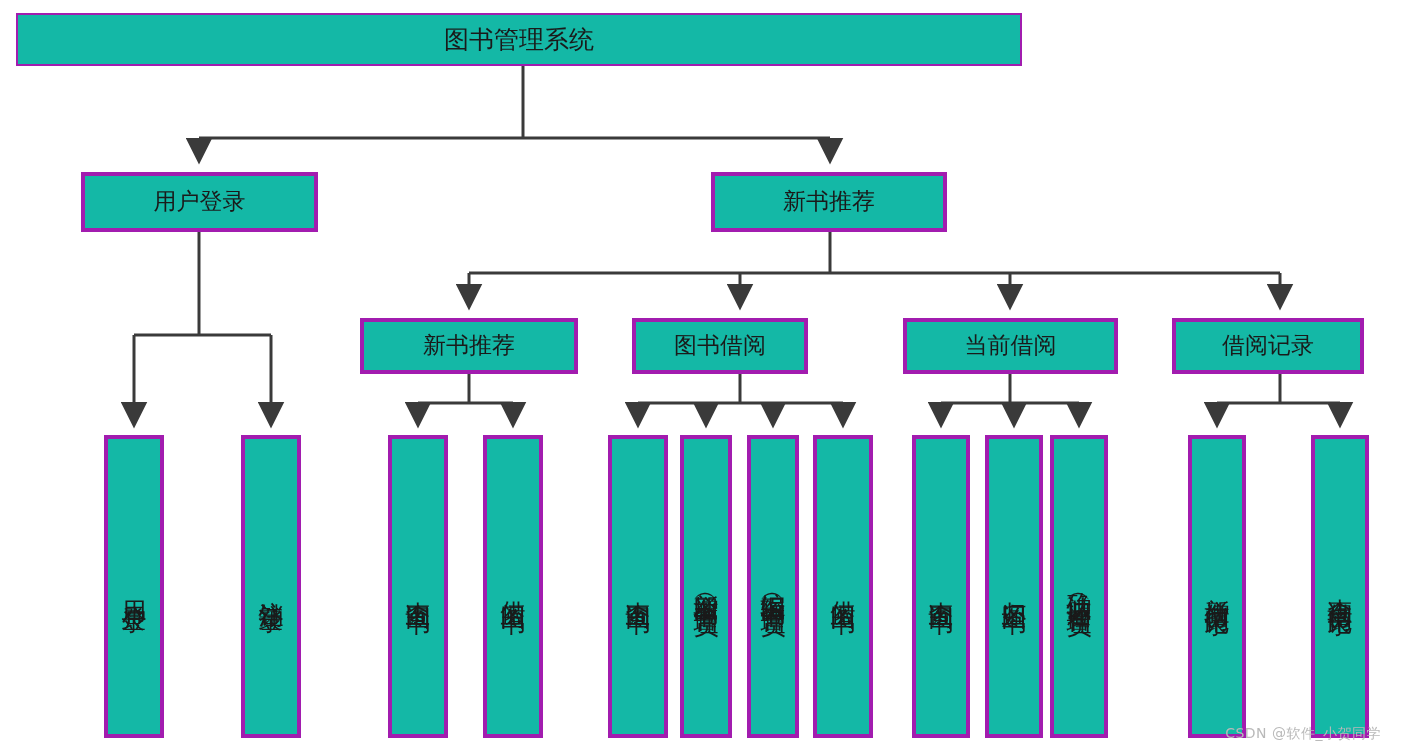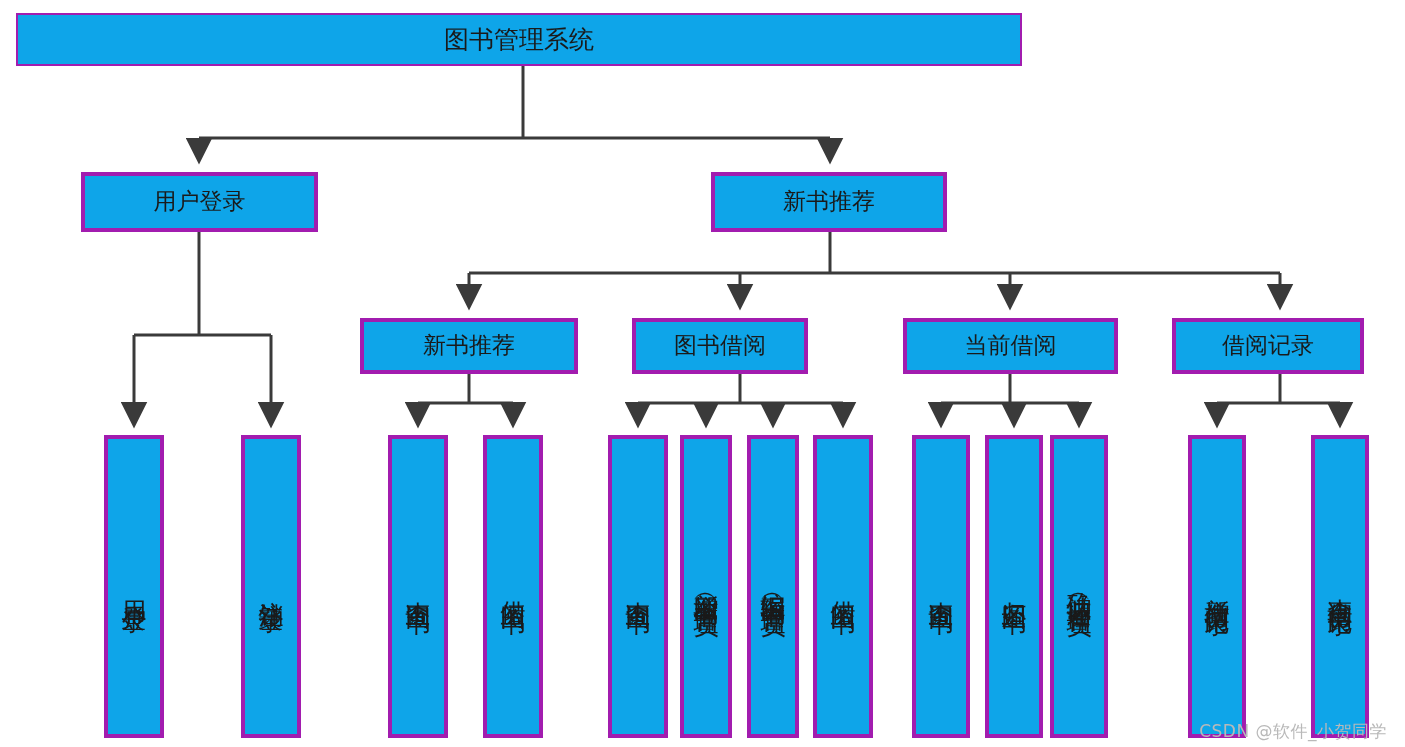--- a/index.html
+++ b/index.html
@@ -21,21 +21,21 @@
     position: absolute;
     left: 0;
     top: 0;
     width: 1405px;
     height: 747px;
     pointer-events: none;
   }
   .node {
     position: absolute;
     box-sizing: border-box;
-    background: #0ea5e9;
+    background: #14b8a6;
     border: 4px solid #a21caf;
     display: flex;
     align-items: center;
     justify-content: center;
     color: #1a1a1a;
   }
   .node.root {
     border-width: 2px;
   }
   .node .label {
@@ -57,23 +57,23 @@
   .node.v .label {
     writing-mode: vertical-rl;
     text-orientation: upright;
     font-size: 25px;
     letter-spacing: 3px;
     line-height: 1;
     white-space: nowrap;
   }
   #watermark {
     position: absolute;
-    right: 18px;
+    right: 24px;
     bottom: 4px;
-    font-size: 17px;
+    font-size: 14px;
     color: #b9b9b9;
     white-space: nowrap;
     letter-spacing: 0.5px;
   }
 </style>
 </head>
 <body>
 
 <div id="canvas">
 

